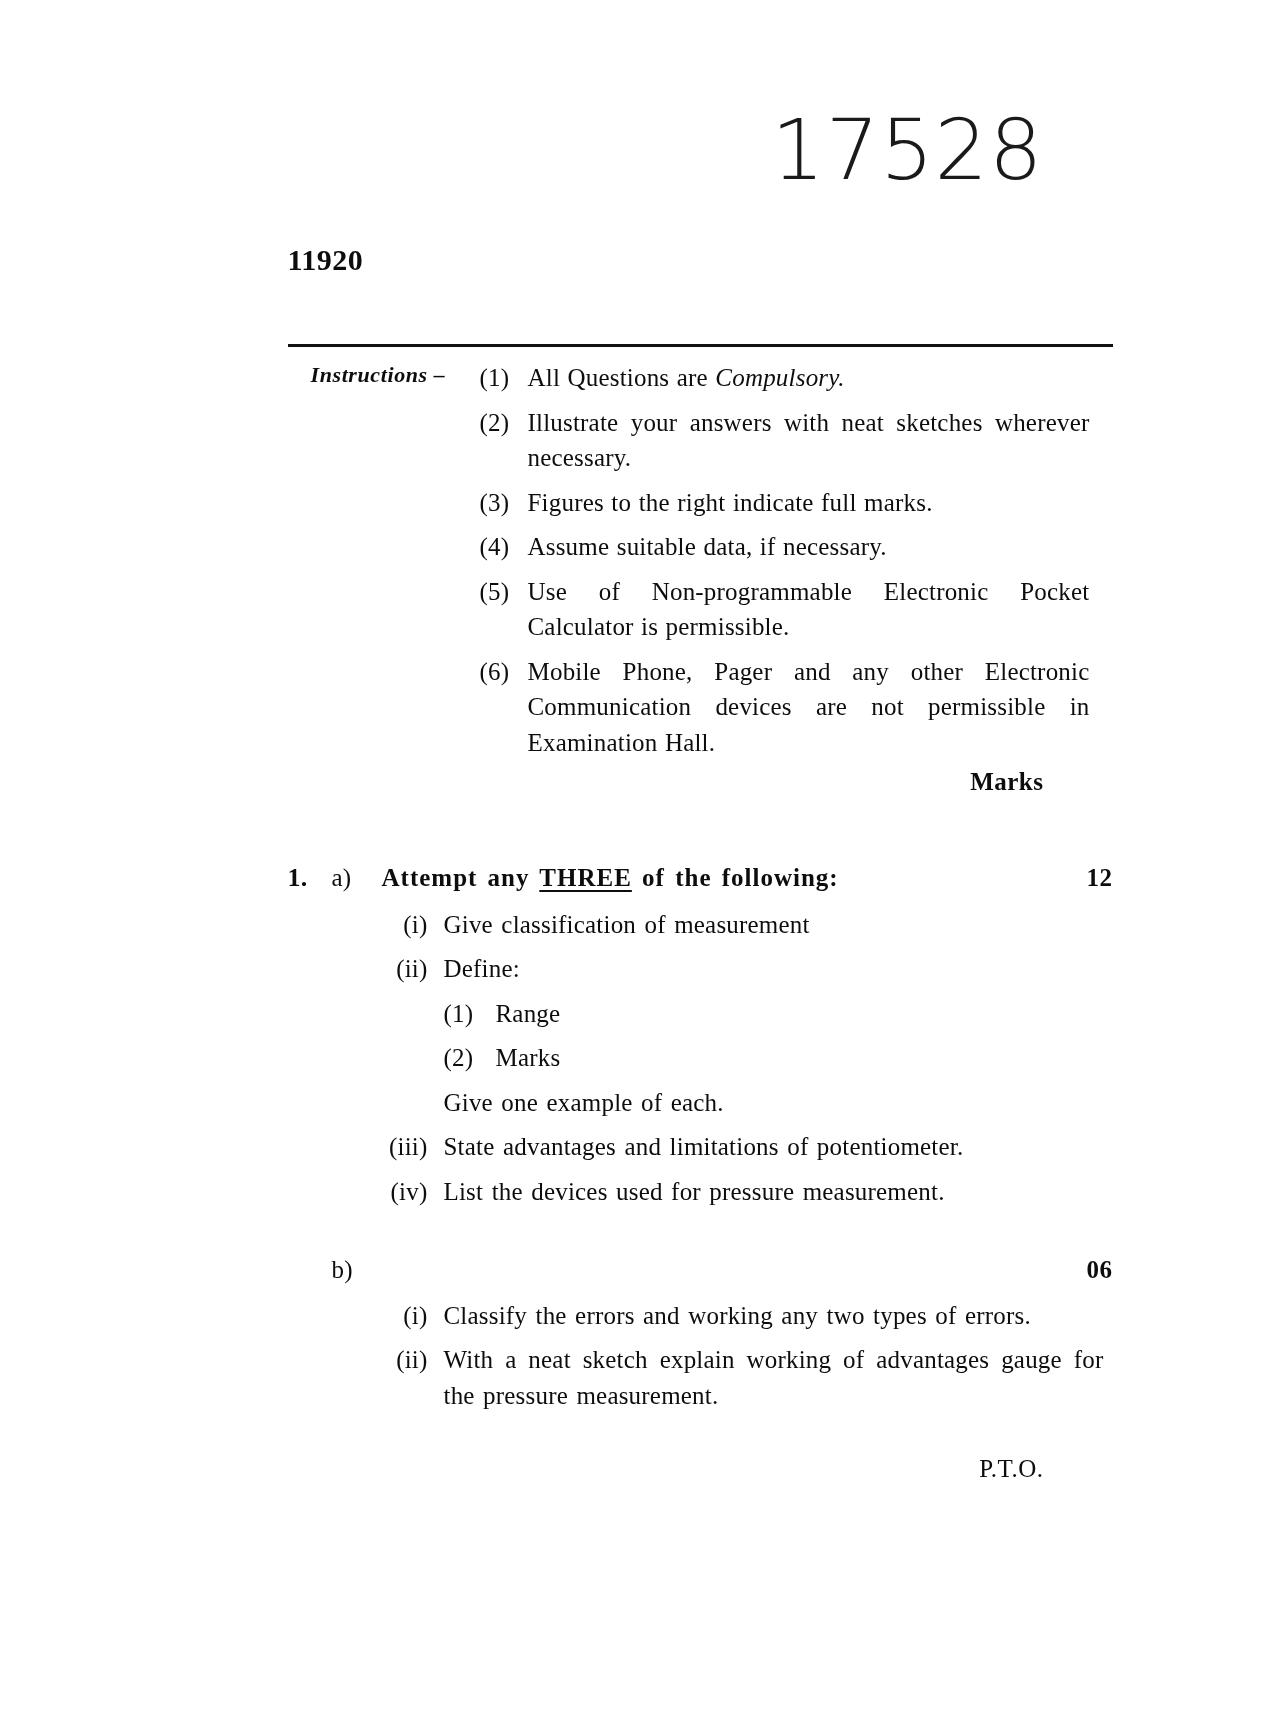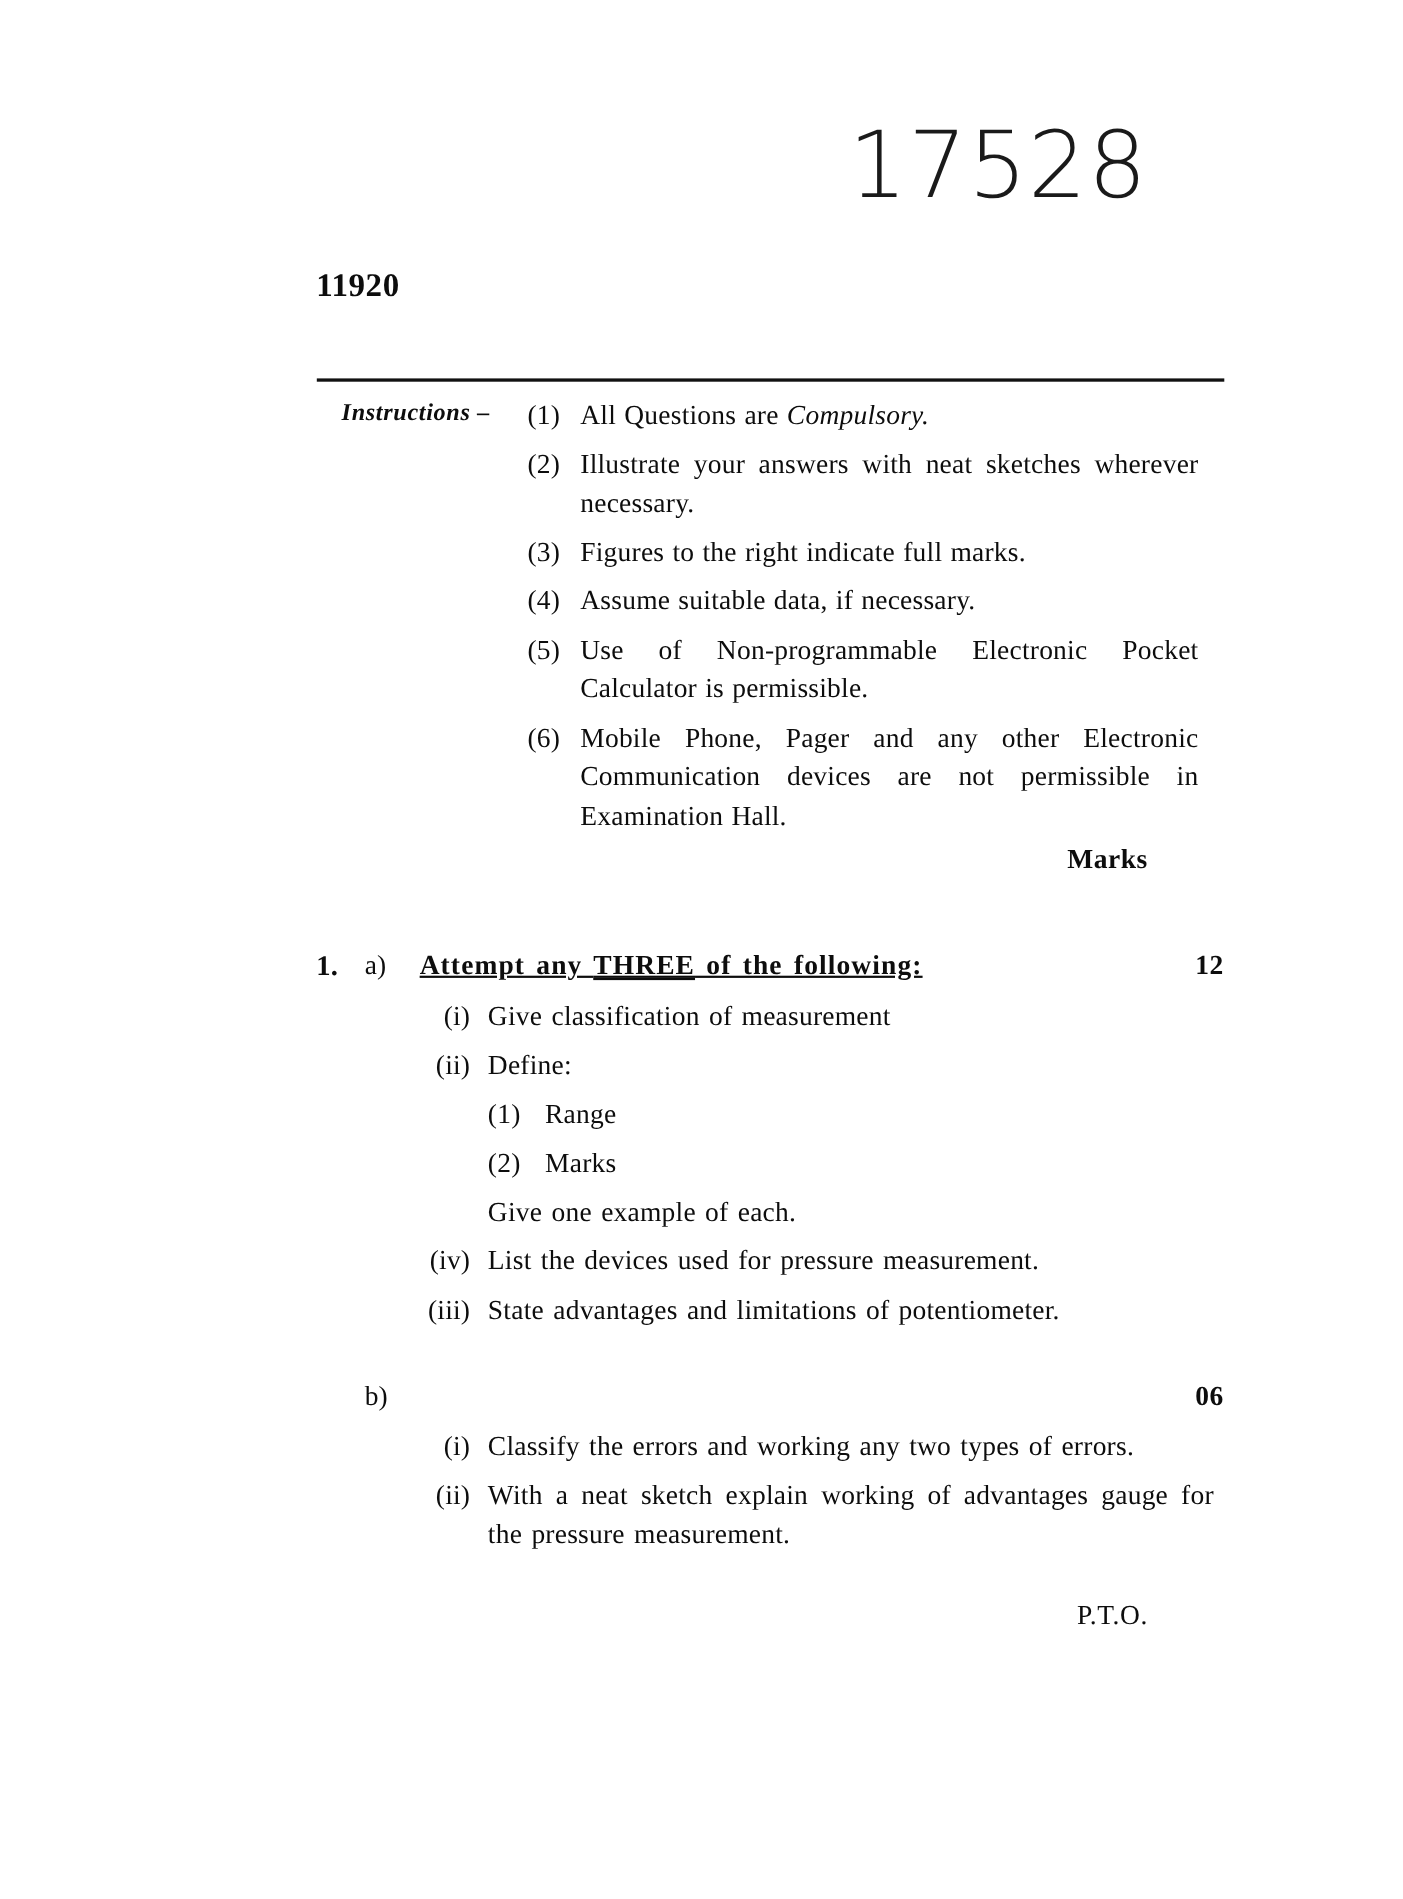--- a/index.html
+++ b/index.html
@@ -166,21 +166,20 @@
   .qpart {
     width: 50px;
     flex: 0 0 50px;
     font-size: 25px;
   }
   .qhead-text {
     flex: 1 1 auto;
     font-weight: bold;
     letter-spacing: 1px;
     word-spacing: 3px;
-    text-decoration: underline;
   }
   .qhead-text u {
     text-decoration: underline;
     text-underline-offset: 4px;
   }
   .qmarks {
     position: absolute;
     right: 0;
     top: 0;
     font-weight: bold;
@@ -317,27 +316,27 @@
     </div>
 
     <div class="nest-row">
       <div class="nest-num">(2)</div>
       <div class="nest-text">Marks</div>
     </div>
 
     <div class="plain-row">Give one example of each.</div>
 
     <div class="sub-row">
+      <div class="sub-num rt">(iii)</div>
+      <div class="sub-text">State advantages and limitations of potentiometer.</div>
+    </div>
+
+    <div class="sub-row">
       <div class="sub-num rt">(iv)</div>
       <div class="sub-text">List the devices used for pressure measurement.</div>
-    </div>
-
-    <div class="sub-row">
-      <div class="sub-num rt">(iii)</div>
-      <div class="sub-text">State advantages and limitations of potentiometer.</div>
     </div>
 
     <div class="gap-md"></div>
 
     <div class="qrow">
       <div class="qnum"></div>
       <div class="qpart">b)</div>
       <div class="qmarks">06</div>
     </div>
 

